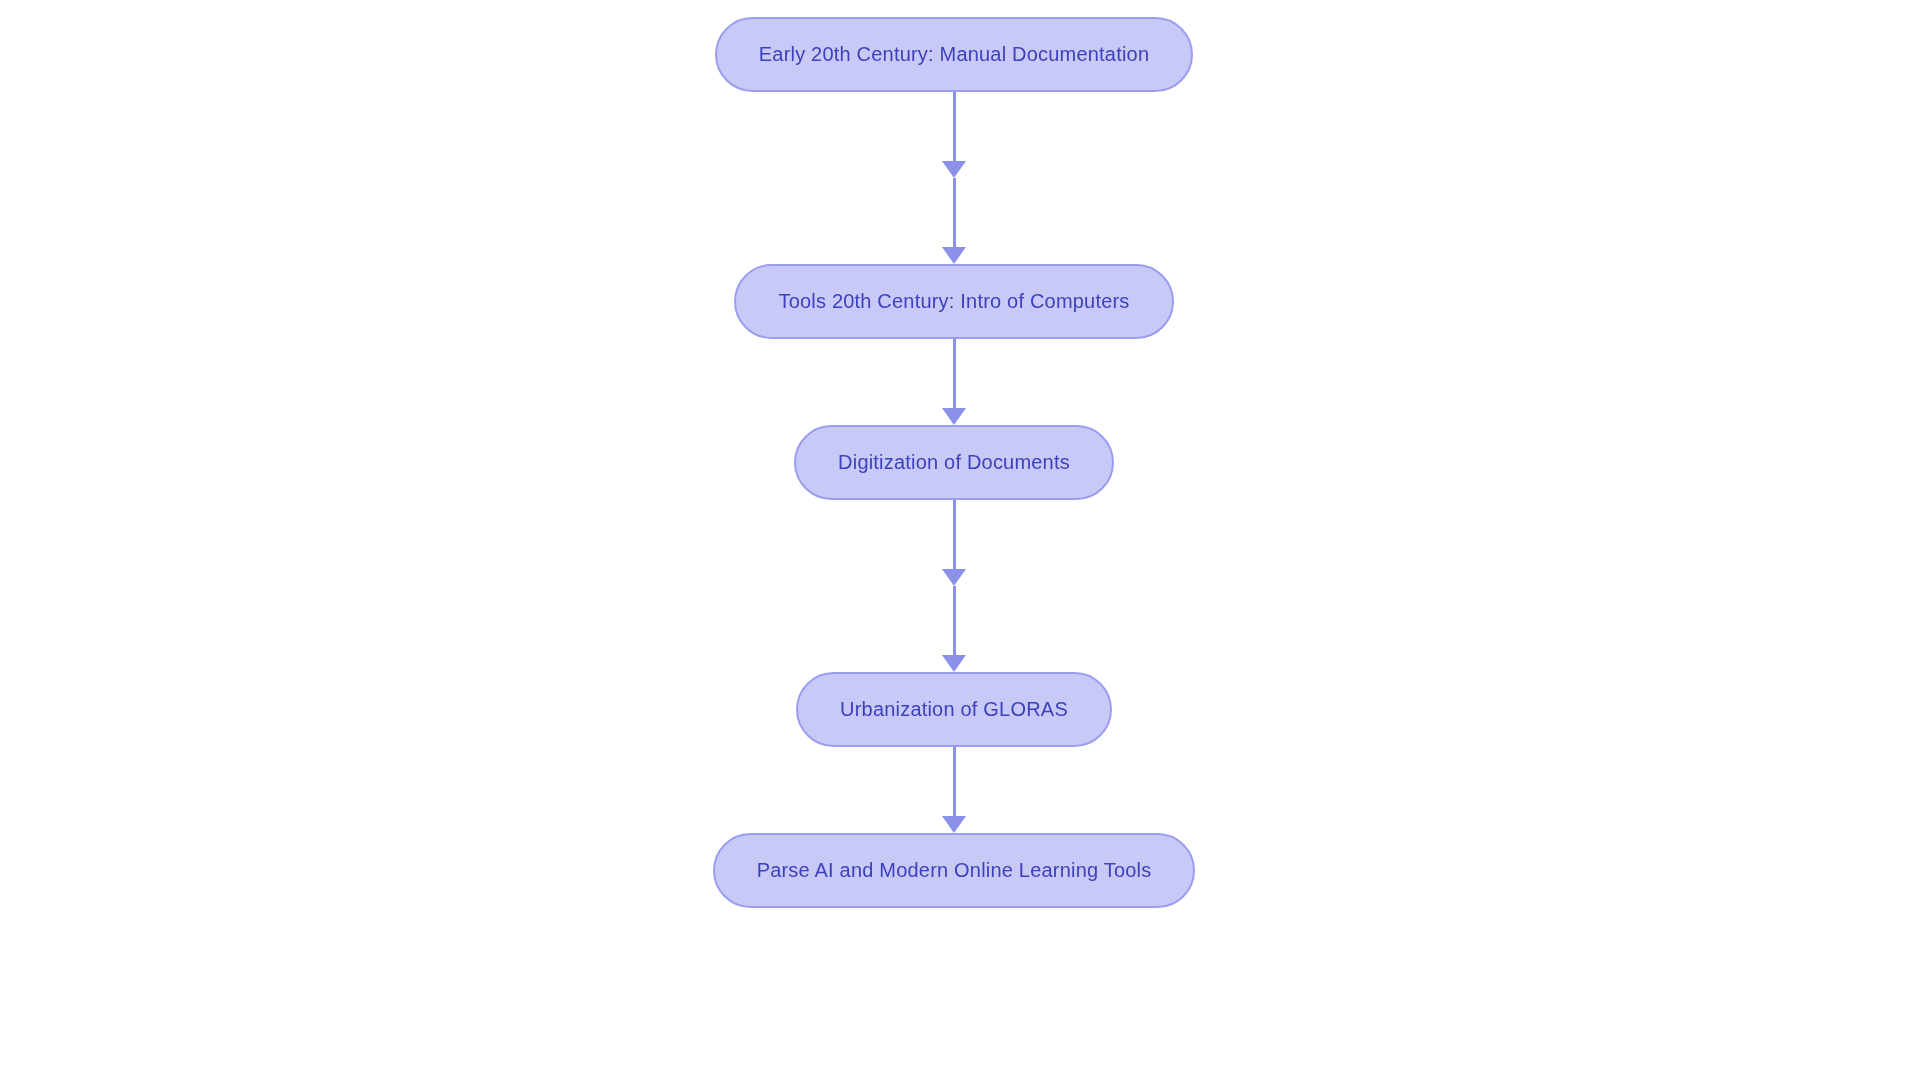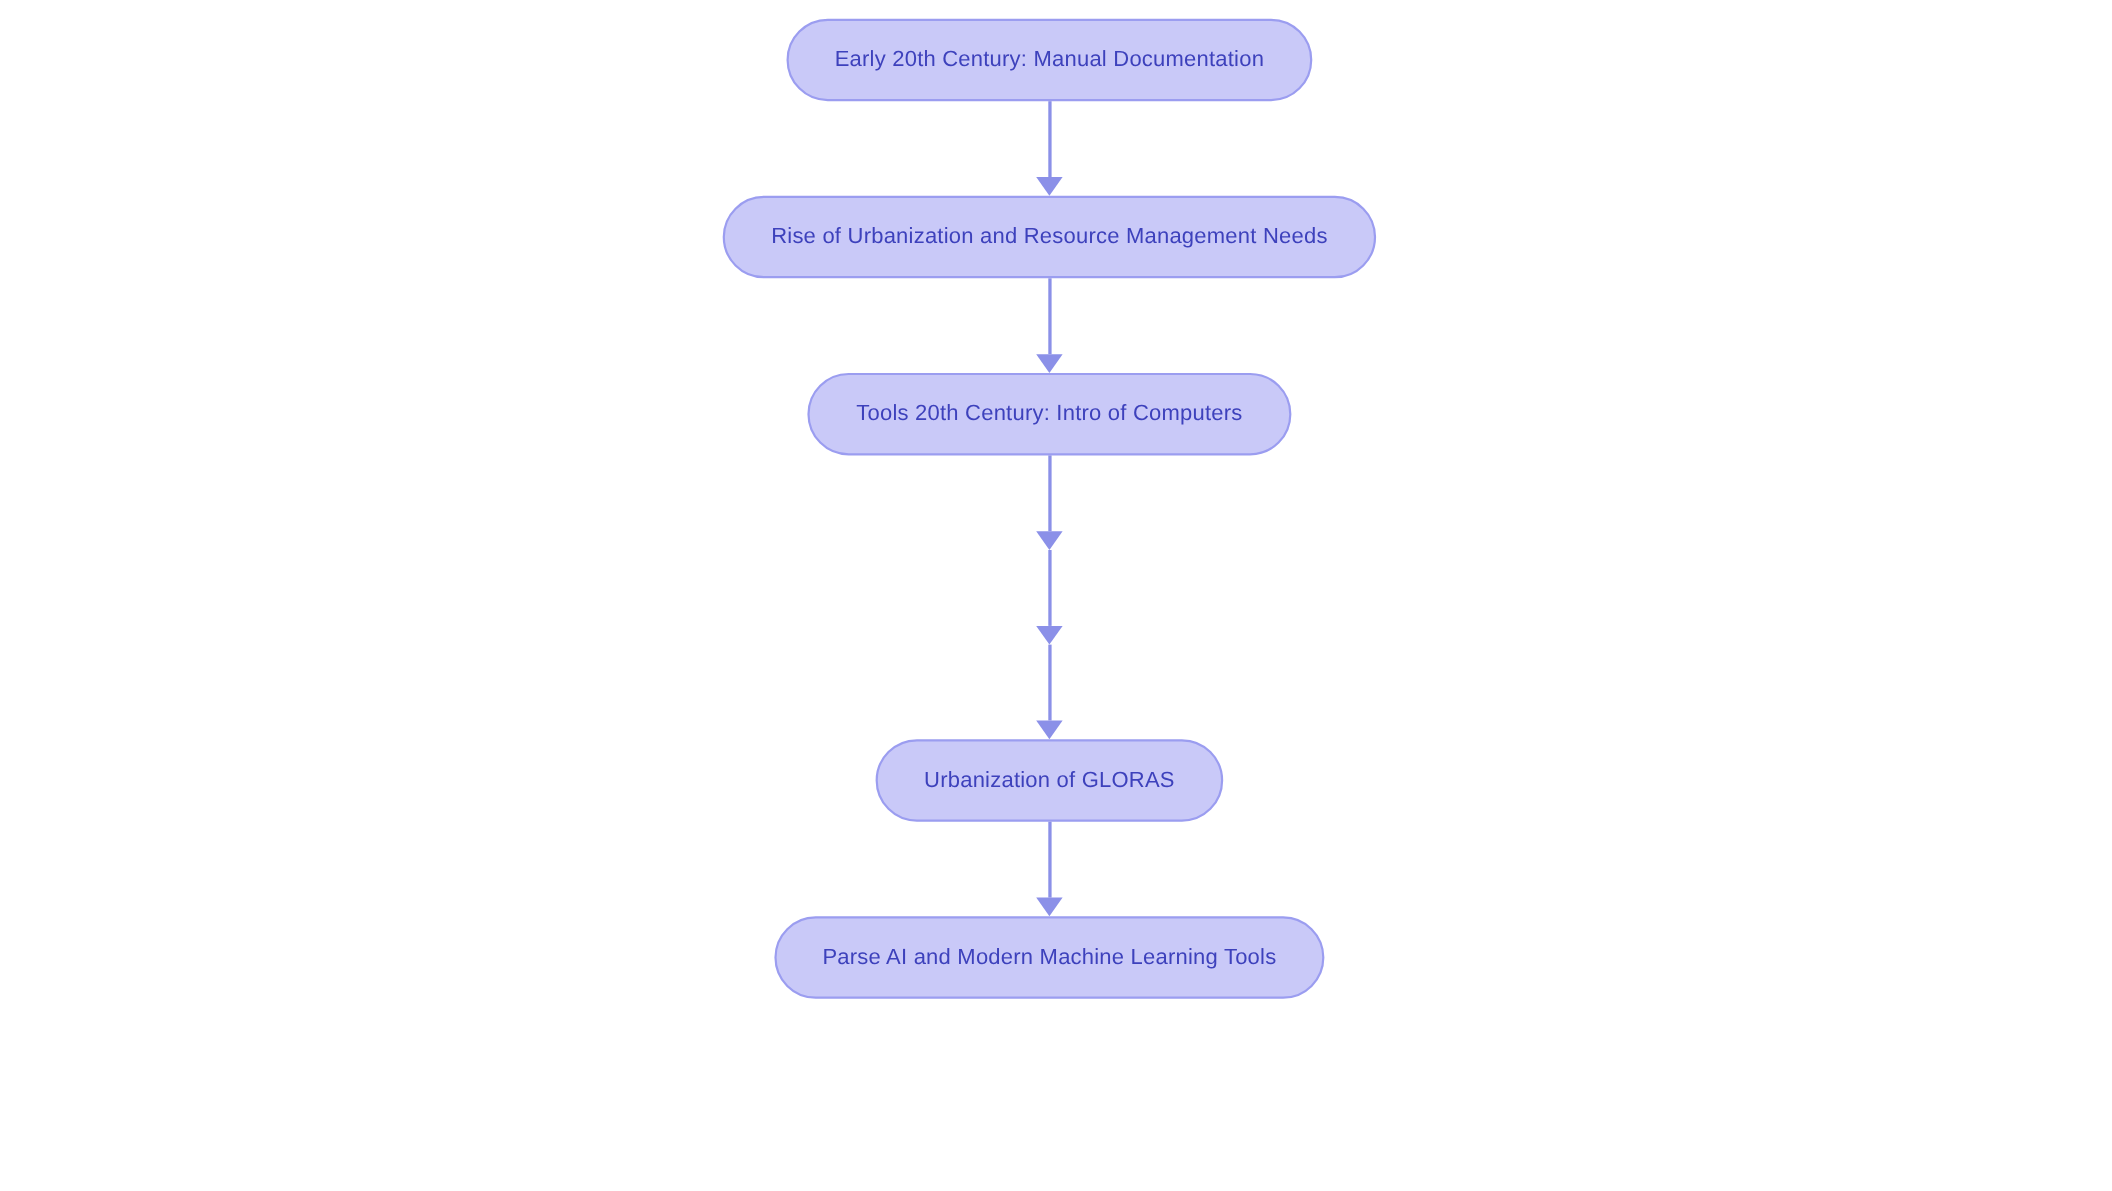--- a/index.html
+++ b/index.html
@@ -68,38 +68,38 @@
 
   <div class="node">
     <span>Early 20th Century: Manual Documentation</span>
   </div>
 
   <div class="arrow">
     <div class="stem"></div>
     <div class="head"></div>
   </div>
 
-  <div class="node">
-    <span>Rise of Urbanization and Resource Management Needs</span>
-  </div>
 
   <div class="arrow">
     <div class="stem"></div>
     <div class="head"></div>
   </div>
 
   <div class="node">
     <span>Tools 20th Century: Intro of Computers</span>
   </div>
 
   <div class="arrow">
     <div class="stem"></div>
     <div class="head"></div>
   </div>
 
+  <div class="node">
+    <span>Digitization of Documents</span>
+  </div>
 
   <div class="arrow">
     <div class="stem"></div>
     <div class="head"></div>
   </div>
 
 
   <div class="arrow">
     <div class="stem"></div>
     <div class="head"></div>
@@ -108,16 +108,16 @@
   <div class="node">
     <span>Urbanization of GLORAS</span>
   </div>
 
   <div class="arrow">
     <div class="stem"></div>
     <div class="head"></div>
   </div>
 
   <div class="node">
-    <span>Parse AI and Modern Machine Learning Tools</span>
+    <span>Parse AI and Modern Online Learning Tools</span>
   </div>
 
 </div>
 
 </body></html>

